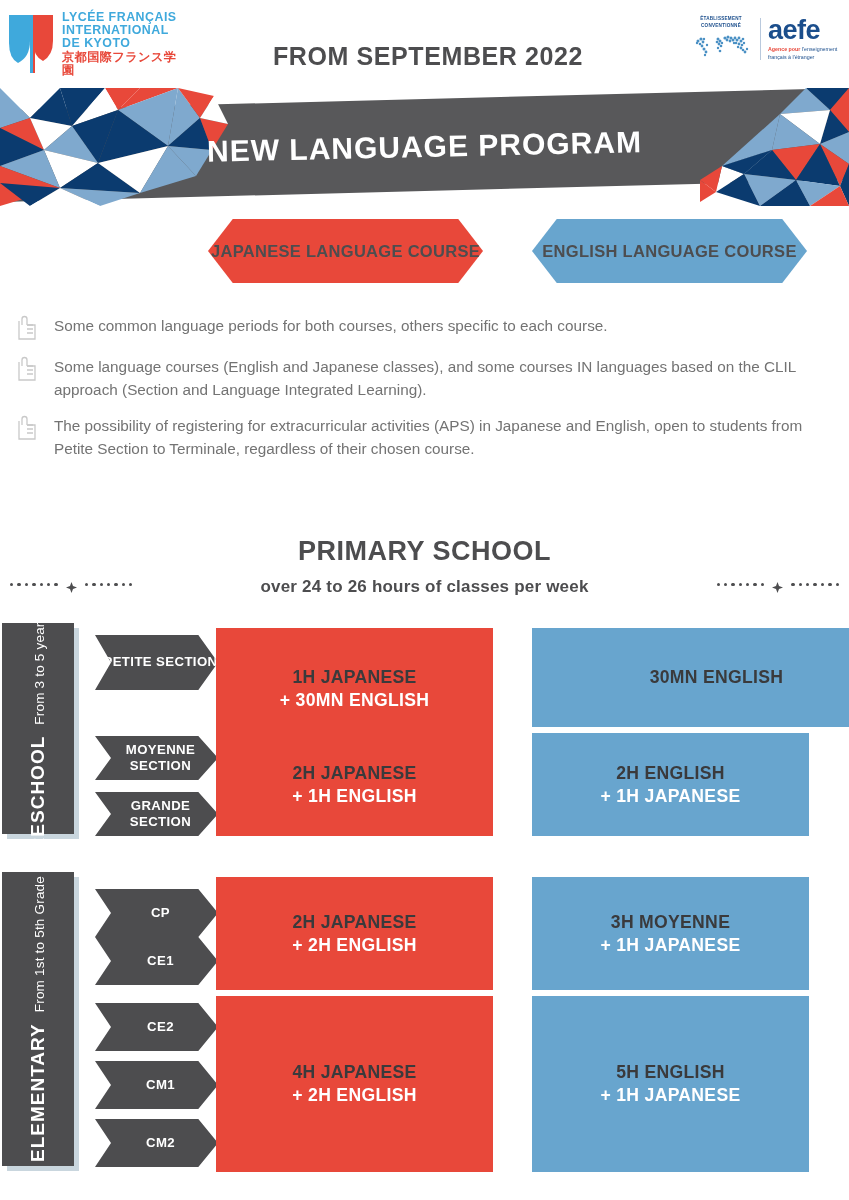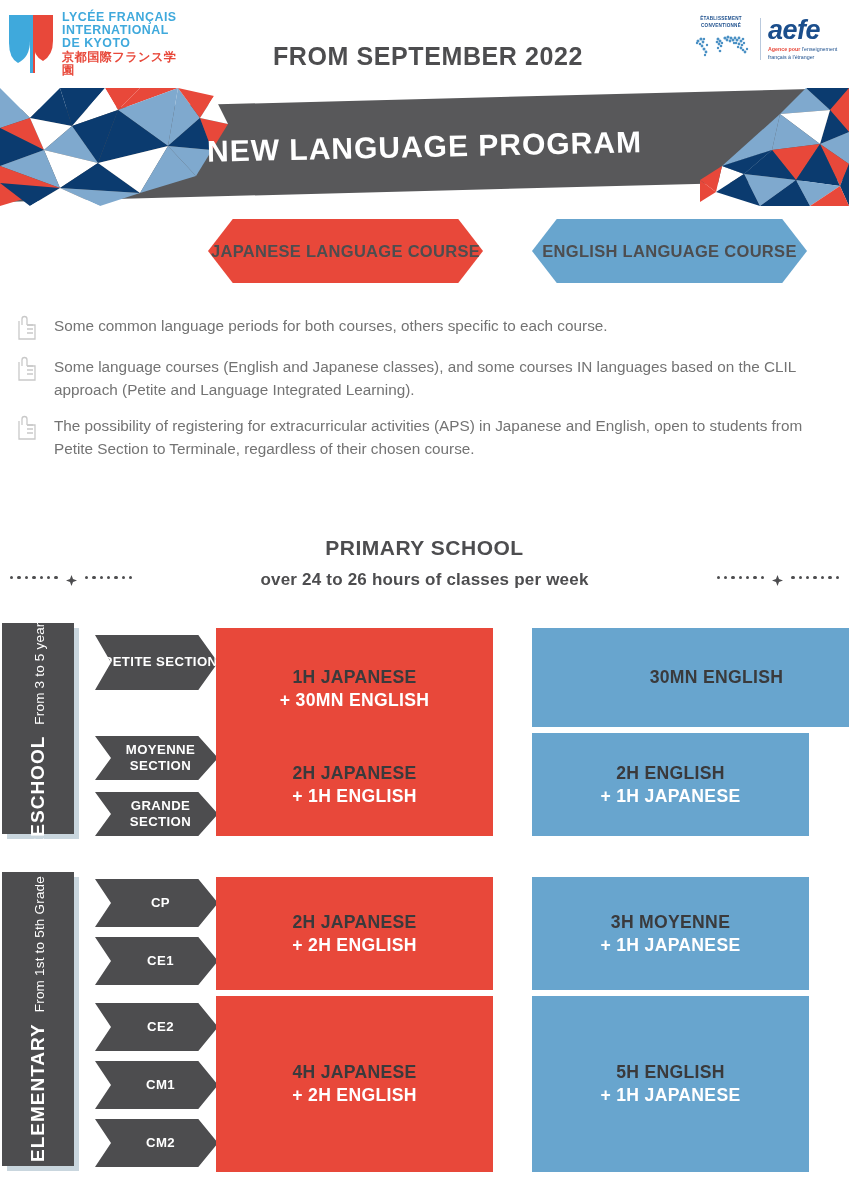--- a/index.html
+++ b/index.html
@@ -23,21 +23,21 @@
     position:absolute;left:248px;top:42px;width:360px;text-align:center;
     font-size:25px;font-weight:bold;color:#4d4d4f;letter-spacing:.6px;
   }
 
   .logo-aefe{position:absolute;right:8px;top:8px;width:152px;height:62px;display:flex;align-items:center;}
   .aefe-left{width:64px;text-align:center;}
   .aefe-etab{font-size:4.6px;font-weight:bold;color:#1B4E8C;letter-spacing:.25px;line-height:1.5;}
   .aefe-map{margin-top:2px;}
   .aefe-div{width:1px;height:42px;background:#B9C9DD;margin:0 7px;}
   .aefe-right{line-height:1;}
-  .aefe-word{font-size:27px;font-weight:bold;color:#1B4E8C;letter-spacing:-.5px;display:block;font-style:italic;}
+  .aefe-word{font-size:27px;font-weight:bold;color:#1B4E8C;letter-spacing:-.5px;display:block;}
   .aefe-sub{font-size:5.3px;color:#1B4E8C;line-height:1.45;display:block;margin-top:2px;max-width:72px;}
   .aefe-sub b{color:#E8483A;}
 
   
   .banner{position:absolute;top:88px;left:0;width:849px;height:118px;overflow:hidden;}
   .banner svg{position:absolute;top:0;left:0;}
   .banner-title{
     position:absolute;left:0;top:0;width:849px;height:118px;
     display:flex;align-items:center;justify-content:center;
     font-size:30px;font-weight:bold;color:#ffffff;letter-spacing:1px;
@@ -56,21 +56,21 @@
   .badge.en{left:532px;background:#68A5CE;}
 
   
   .bullets{position:absolute;top:315px;left:14px;width:825px;}
   .bullet{display:flex;align-items:flex-start;margin-bottom:13px;}
   .hand-icon{flex:0 0 auto;width:30px;height:30px;margin-right:10px;margin-top:-2px;}
   .bullet-text{font-size:15.3px;line-height:1.5;color:#737373;max-width:785px;}
 
   
   .ps-head{position:absolute;top:536px;left:0;width:849px;}
-  .ps-title{text-align:center;font-size:21px;font-weight:bold;color:#4d4d4f;letter-spacing:.5px;}
+  .ps-title{text-align:center;font-size:27px;font-weight:bold;color:#4d4d4f;letter-spacing:.5px;}
   .ps-row{position:relative;height:34px;margin-top:6px;}
   .ps-sub{
     position:absolute;left:0;width:849px;text-align:center;top:4px;
     font-size:17px;font-weight:bold;color:#4d4d4f;letter-spacing:.2px;
   }
   .orn{position:absolute;top:6px;display:flex;align-items:center;gap:4px;}
   .orn.left{left:10px;}
   .orn.right{right:10px;}
   .orn .d{width:3.4px;height:3.4px;border-radius:50%;background:#4d4d4f;}
   .orn .dia{width:11px;height:11px;margin:0 4px;position:relative;}
@@ -278,21 +278,21 @@
       <span class="bullet-text">Some common language periods for both courses, others specific to each course.</span>
     </div>
     <div class="bullet">
       <span class="hand-icon">
         <svg width="30" height="30" viewBox="0 0 30 30" fill="none" stroke="#c9c9c9" stroke-width="1.3">
           <path d="M5 8 L5 26 L21 26 L21 12 L13 12"></path>
           <path d="M13 12 L13 6 Q13 3.5 10.5 3.5 Q8 3.5 8 6 L8 12"></path>
           <path d="M13 12 L19 12 M13 16 L19 16 M13 20 L19 20"></path>
         </svg>
       </span>
-      <span class="bullet-text">Some language courses (English and Japanese classes), and some courses IN languages based on the CLIL approach (Petite and Language Integrated Learning).</span>
+      <span class="bullet-text">Some language courses (English and Japanese classes), and some courses IN languages based on the CLIL approach (Section and Language Integrated Learning).</span>
     </div>
     <div class="bullet">
       <span class="hand-icon">
         <svg width="30" height="30" viewBox="0 0 30 30" fill="none" stroke="#c9c9c9" stroke-width="1.3">
           <path d="M5 8 L5 26 L21 26 L21 12 L13 12"></path>
           <path d="M13 12 L13 6 Q13 3.5 10.5 3.5 Q8 3.5 8 6 L8 12"></path>
           <path d="M13 12 L19 12 M13 16 L19 16 M13 20 L19 20"></path>
         </svg>
       </span>
       <span class="bullet-text">The possibility of registering for extracurricular activities (APS) in Japanese and English, open to students from Petite Section to Terminale, regardless of their chosen course.</span>
@@ -379,21 +379,21 @@
   </div>
 
   <div class="band" style="top:872px;height:300px;">
     <div class="band-label" style="height:294px;">
       <span class="vert">
         <span class="big">ELEMENTARY</span>
         <span class="small">From 1st to 5th Grade</span>
       </span>
     </div>
 
-    <div class="chip" style="left:95px;top:7px;width:115px;height:48px;text-align:center;">CP</div>
+    <div class="chip" style="left:95px;top:17px;width:115px;height:48px;text-align:center;">CP</div>
     <div class="chip" style="left:95px;top:65px;width:115px;height:48px;">CE1</div>
     <div class="chip" style="left:95px;top:131px;width:115px;height:48px;">CE2</div>
     <div class="chip" style="left:95px;top:189px;width:115px;height:48px;">CM1</div>
     <div class="chip" style="left:95px;top:247px;width:115px;height:48px;">CM2</div>
 
     <div class="cell jp" style="left:216px;top:5px;width:277px;height:113px;">
       <span class="l1">2H JAPANESE</span>
       <span class="l2">+ 2H ENGLISH</span>
     </div>
     <div class="cell en" style="left:532px;top:5px;width:277px;height:113px;">

